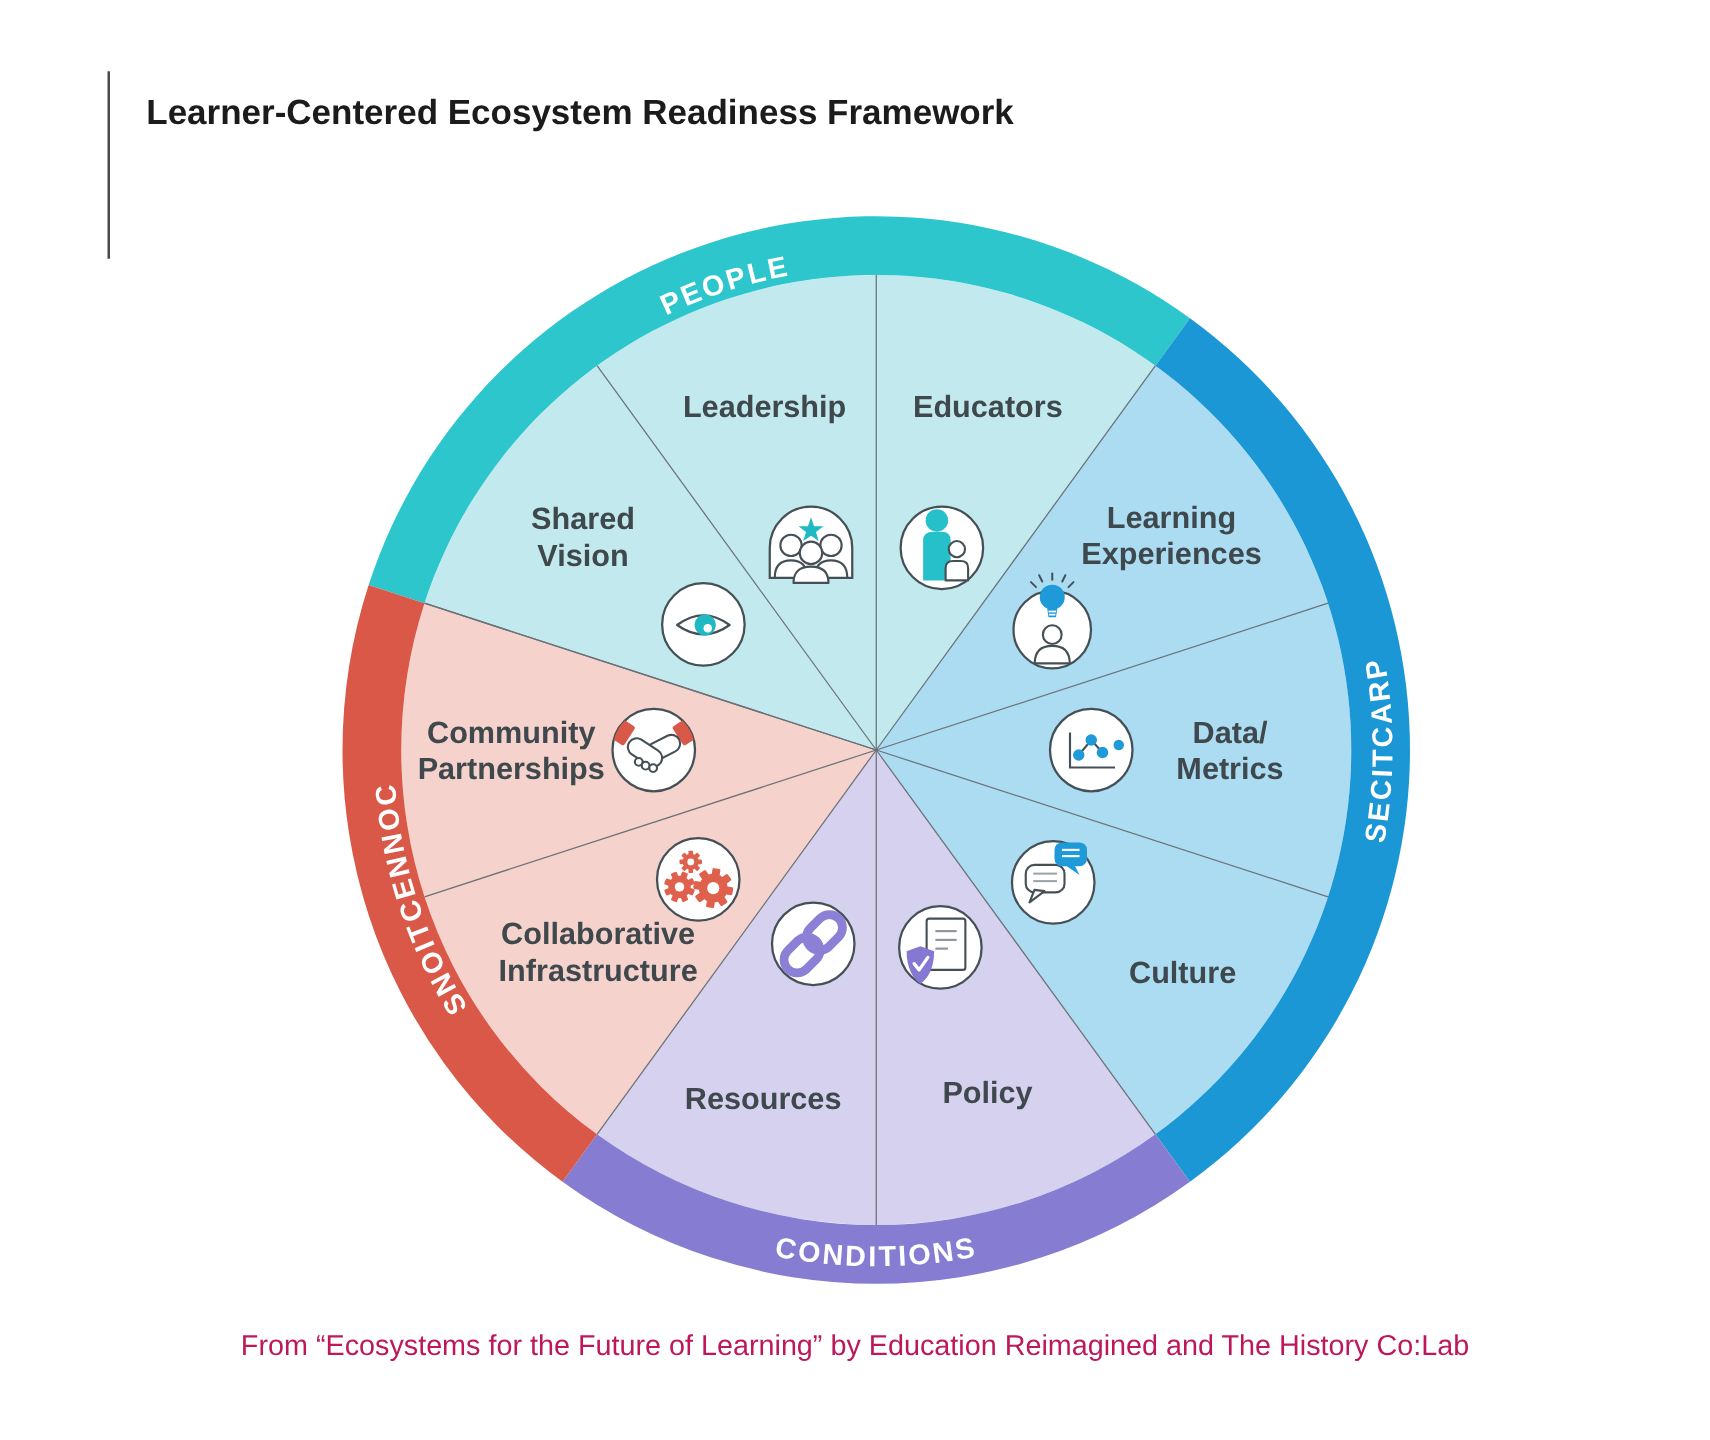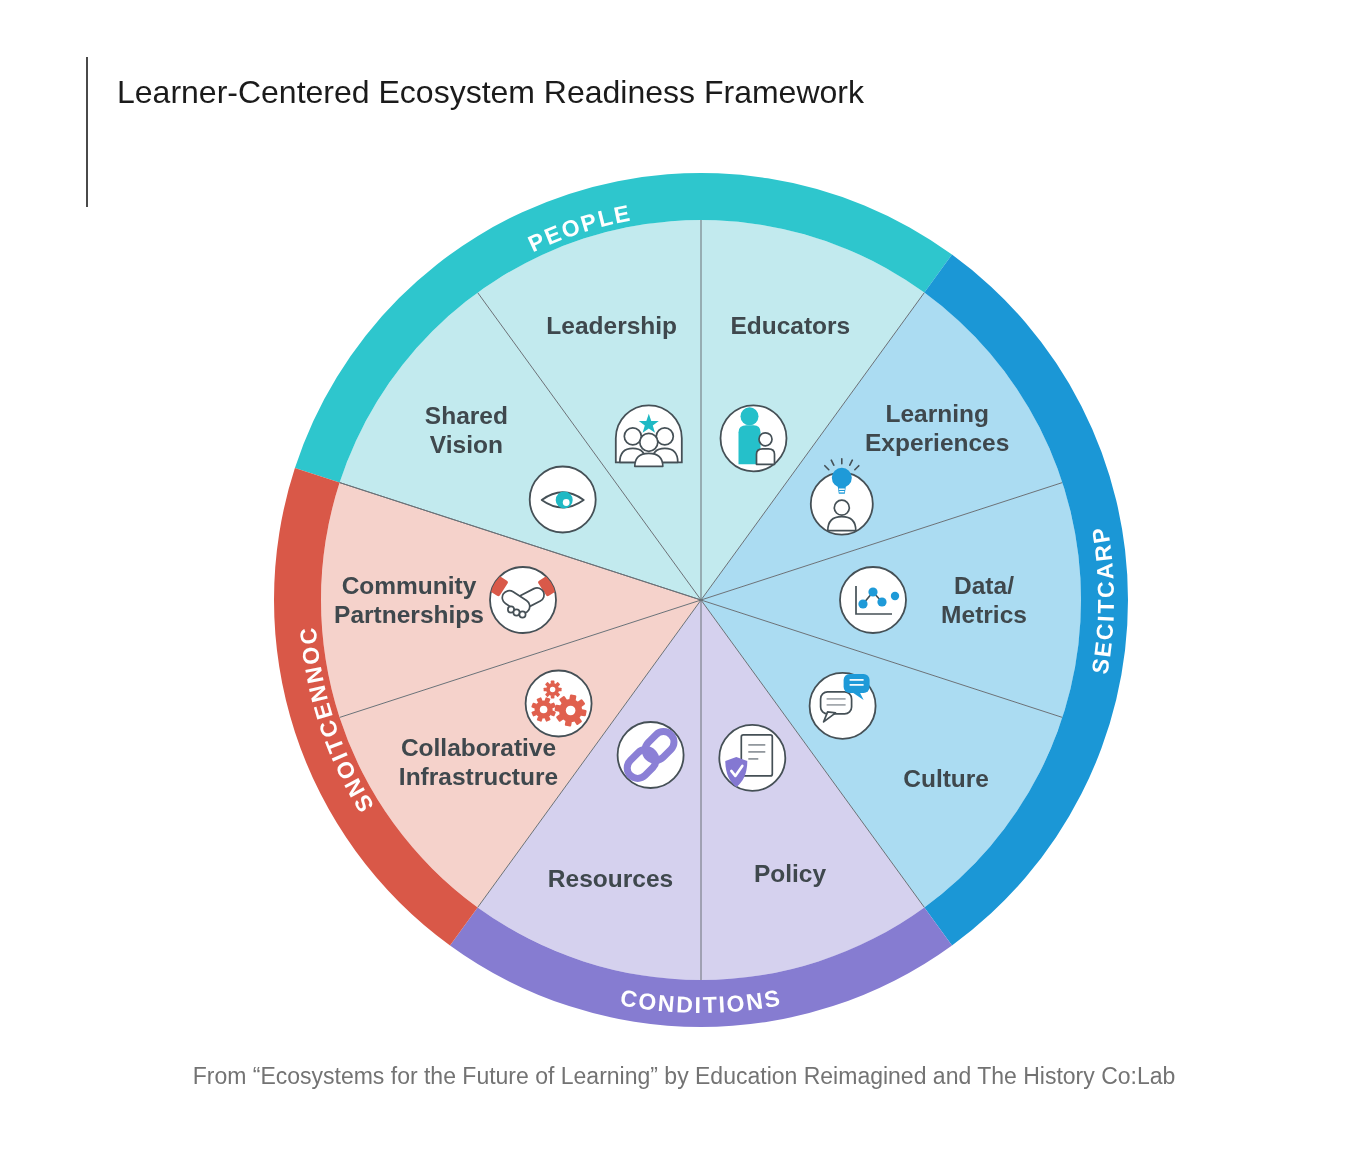--- a/index.html
+++ b/index.html
@@ -1,20 +1,20 @@
 <!DOCTYPE html>
 <html><head>
 <meta charset="utf-8">
 <style>
   html,body{margin:0;padding:0}
   body{width:1368px;height:1152px;background:#ffffff;position:relative;overflow:hidden;
        font-family:"Liberation Sans", sans-serif;}
   .accent-rule{position:absolute;left:86px;top:57px;width:2px;height:150px;background:#4a4a4a}
-  .page-title{position:absolute;left:117px;top:74px;font-size:32px;font-weight:normal;color:#1b1b1b;white-space:nowrap}
-  .source-caption{position:absolute;left:0;top:1063px;width:100%;text-align:center;font-size:23px;color:#737373}
+  .page-title{position:absolute;left:117px;top:74px;font-size:28px;font-weight:bold;color:#1b1b1b;white-space:nowrap}
+  .source-caption{position:absolute;left:0;top:1063px;width:100%;text-align:center;font-size:23px;color:#be185d}
   svg.wheel{position:absolute;left:0;top:0}
   .ringlabel{font-weight:bold;font-size:23px;letter-spacing:2px;fill:#ffffff}
   .wlabel{font-weight:bold;font-size:24.5px;fill:#3f484d;text-anchor:middle}
 </style>
 </head>
 <body>
 
 <div class="accent-rule"></div>
 <div class="page-title">Learner-Centered Ecosystem Readiness Framework</div>
 <svg class="wheel" id="wheel-svg" width="1368" height="1152" viewBox="0 0 1368 1152">

